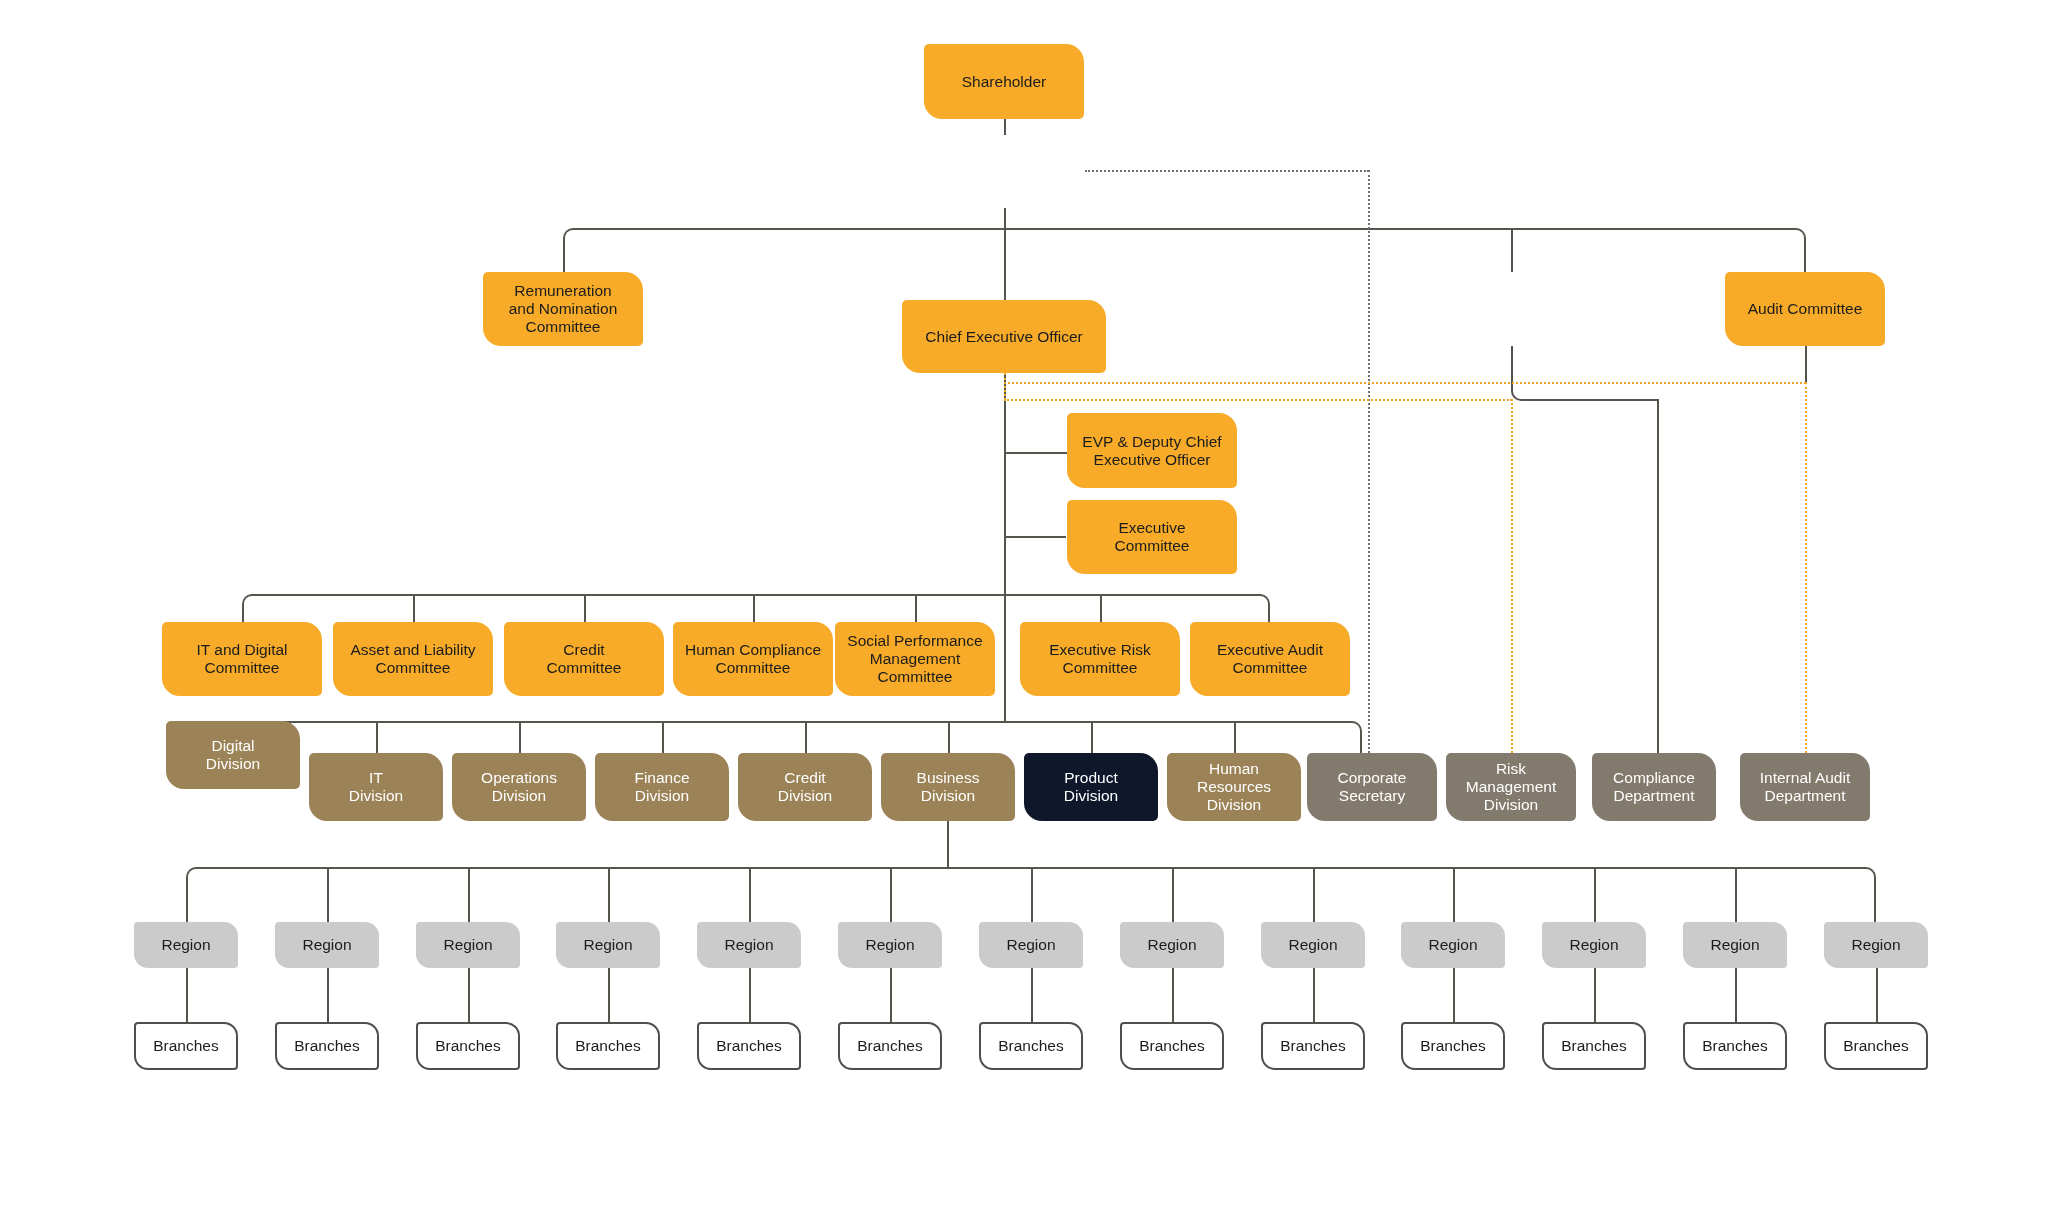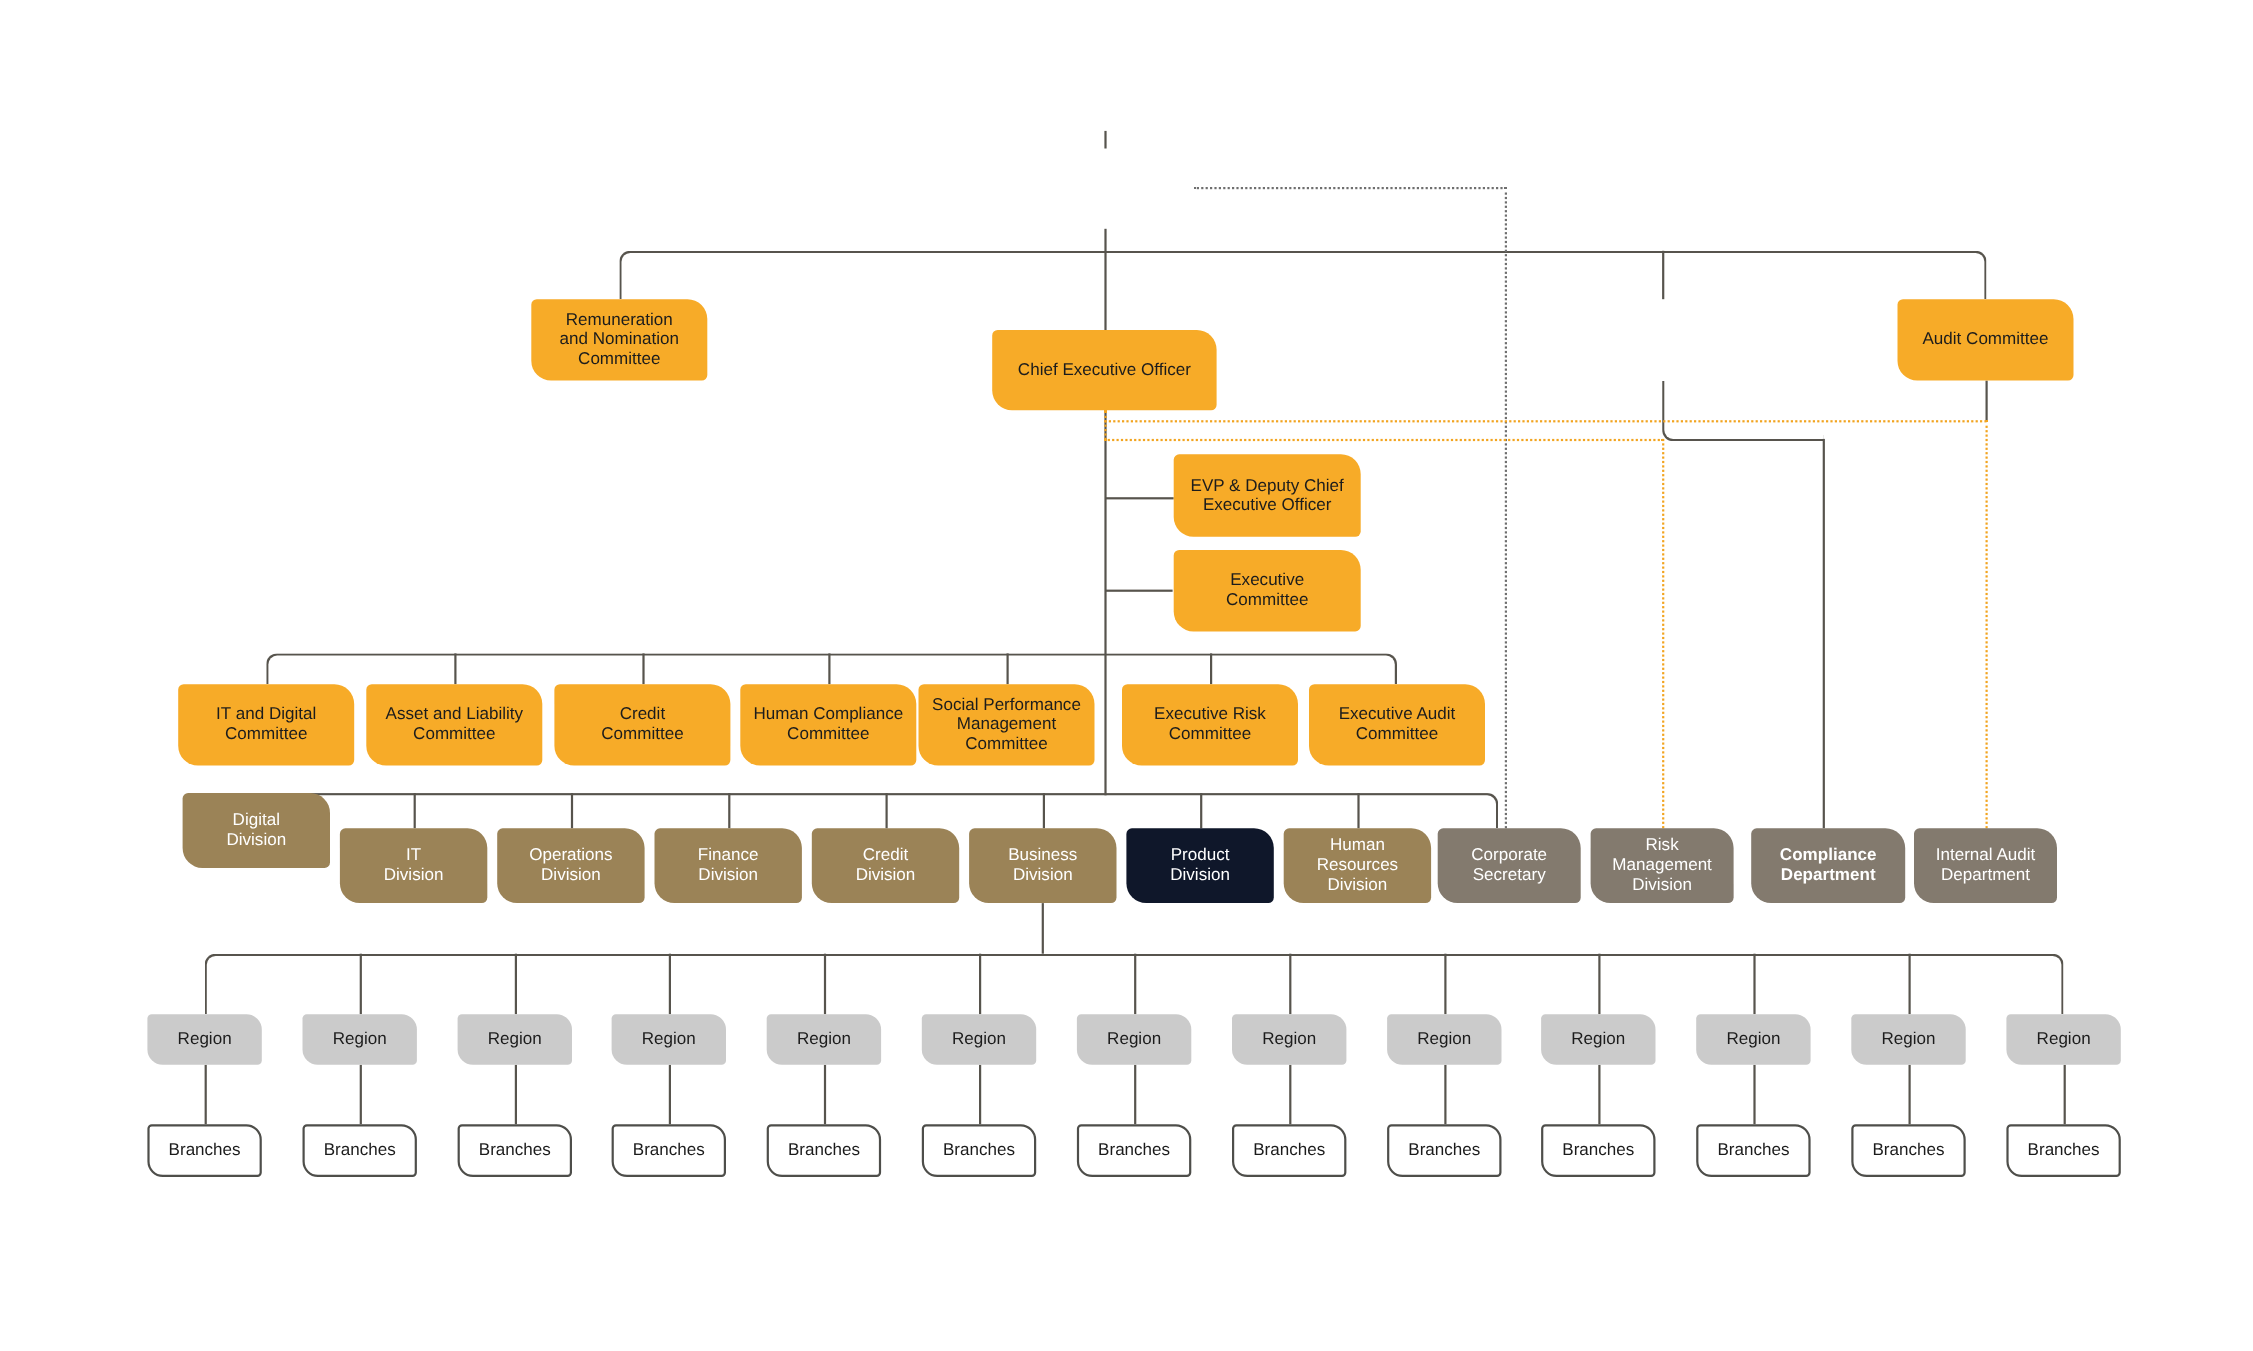--- a/index.html
+++ b/index.html
@@ -78,20 +78,21 @@
     <div class="lv" style="left: 608px; top: 968px; width: 0px; height: 54px;"></div>
     <div class="lv" style="left: 749px; top: 968px; width: 0px; height: 54px;"></div>
     <div class="lv" style="left: 890px; top: 968px; width: 0px; height: 54px;"></div>
     <div class="lv" style="left: 1031px; top: 968px; width: 0px; height: 54px;"></div>
     <div class="lv" style="left: 1172px; top: 968px; width: 0px; height: 54px;"></div>
     <div class="lv" style="left: 1313px; top: 968px; width: 0px; height: 54px;"></div>
     <div class="lv" style="left: 1453px; top: 968px; width: 0px; height: 54px;"></div>
     <div class="lv" style="left: 1594px; top: 968px; width: 0px; height: 54px;"></div>
     <div class="lv" style="left: 1735px; top: 968px; width: 0px; height: 54px;"></div>
     <div class="lv" style="left: 1876px; top: 968px; width: 0px; height: 54px;"></div>
+    <div class="node amber" style="left: 924px; top: 44px; width: 160px; height: 75px; background-color: rgb(247, 171, 40);">Shareholder</div>
     <div class="node amber" style="left: 483px; top: 272px; width: 160px; height: 74px; background-color: rgb(247, 171, 40);">Remuneration
 and Nomination
 Committee</div>
     <div class="node amber" style="left: 902px; top: 300px; width: 204px; height: 73px; background-color: rgb(247, 171, 40);">Chief Executive Officer</div>
     <div class="node amber" style="left: 1067px; top: 413px; width: 170px; height: 75px; background-color: rgb(247, 171, 40);">EVP &amp; Deputy Chief
 Executive Officer</div>
     <div class="node amber" style="left: 1725px; top: 272px; width: 160px; height: 74px; background-color: rgb(247, 171, 40);">Audit Committee</div>
     <div class="node amber" style="left: 1067px; top: 500px; width: 170px; height: 74px; background-color: rgb(247, 171, 40);">Executive
 Committee</div>
     <div class="node amber" style="left: 162px; top: 622px; width: 160px; height: 74px; background-color: rgb(247, 171, 40);">IT and Digital
@@ -124,21 +125,21 @@
     <div class="node brown" style="left: 1024px; top: 753px; width: 134px; height: 68px; background-color: #0f172a;">Product
 Division</div>
     <div class="node brown" style="left: 1167px; top: 753px; width: 134px; height: 68px; background-color: rgb(155, 131, 87);">Human
 Resources
 Division</div>
     <div class="node taupe" style="left: 1307px; top: 753px; width: 130px; height: 68px; background-color: rgb(131, 122, 110);">Corporate
 Secretary</div>
     <div class="node taupe" style="left: 1446px; top: 753px; width: 130px; height: 68px; background-color: rgb(131, 122, 110);">Risk
 Management
 Division</div>
-    <div class="node taupe" style="left: 1592px; top: 753px; width: 140px; height: 68px; background-color: rgb(131, 122, 110); font-weight: bold;">Compliance
+    <div class="node taupe" style="left: 1592px; top: 753px; width: 124px; height: 68px; background-color: rgb(131, 122, 110);">Compliance
 Department</div>
     <div class="node taupe" style="left: 1740px; top: 753px; width: 130px; height: 68px; background-color: rgb(131, 122, 110);">Internal Audit
 Department</div>
     <div class="node lightgray" style="left: 134px; top: 922px; width: 104px; height: 46px; background-color: rgb(203, 203, 203);">Region</div>
     <div class="node lightgray" style="left: 275px; top: 922px; width: 104px; height: 46px; background-color: rgb(203, 203, 203);">Region</div>
     <div class="node lightgray" style="left: 416px; top: 922px; width: 104px; height: 46px; background-color: rgb(203, 203, 203);">Region</div>
     <div class="node lightgray" style="left: 556px; top: 922px; width: 104px; height: 46px; background-color: rgb(203, 203, 203);">Region</div>
     <div class="node lightgray" style="left: 697px; top: 922px; width: 104px; height: 46px; background-color: rgb(203, 203, 203);">Region</div>
     <div class="node lightgray" style="left: 838px; top: 922px; width: 104px; height: 46px; background-color: rgb(203, 203, 203);">Region</div>
     <div class="node lightgray" style="left: 979px; top: 922px; width: 104px; height: 46px; background-color: rgb(203, 203, 203);">Region</div>

